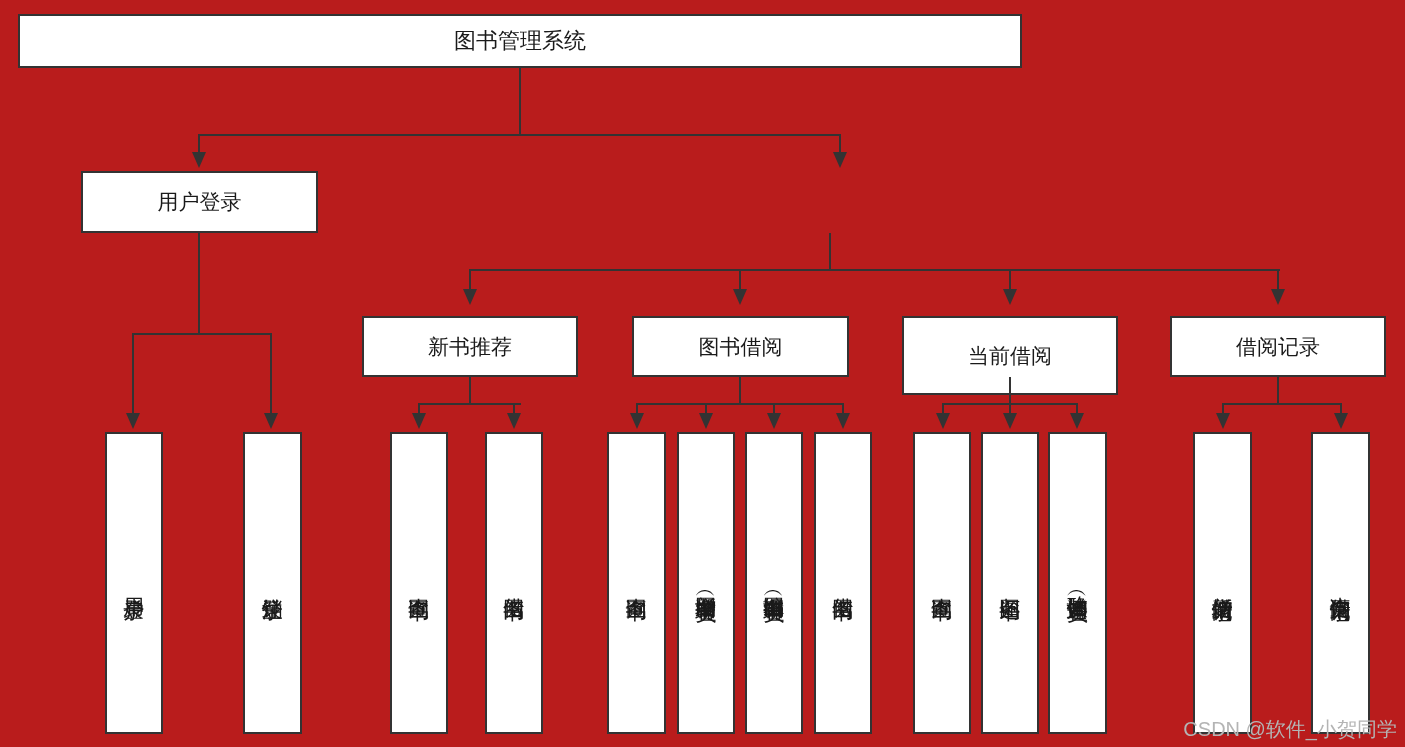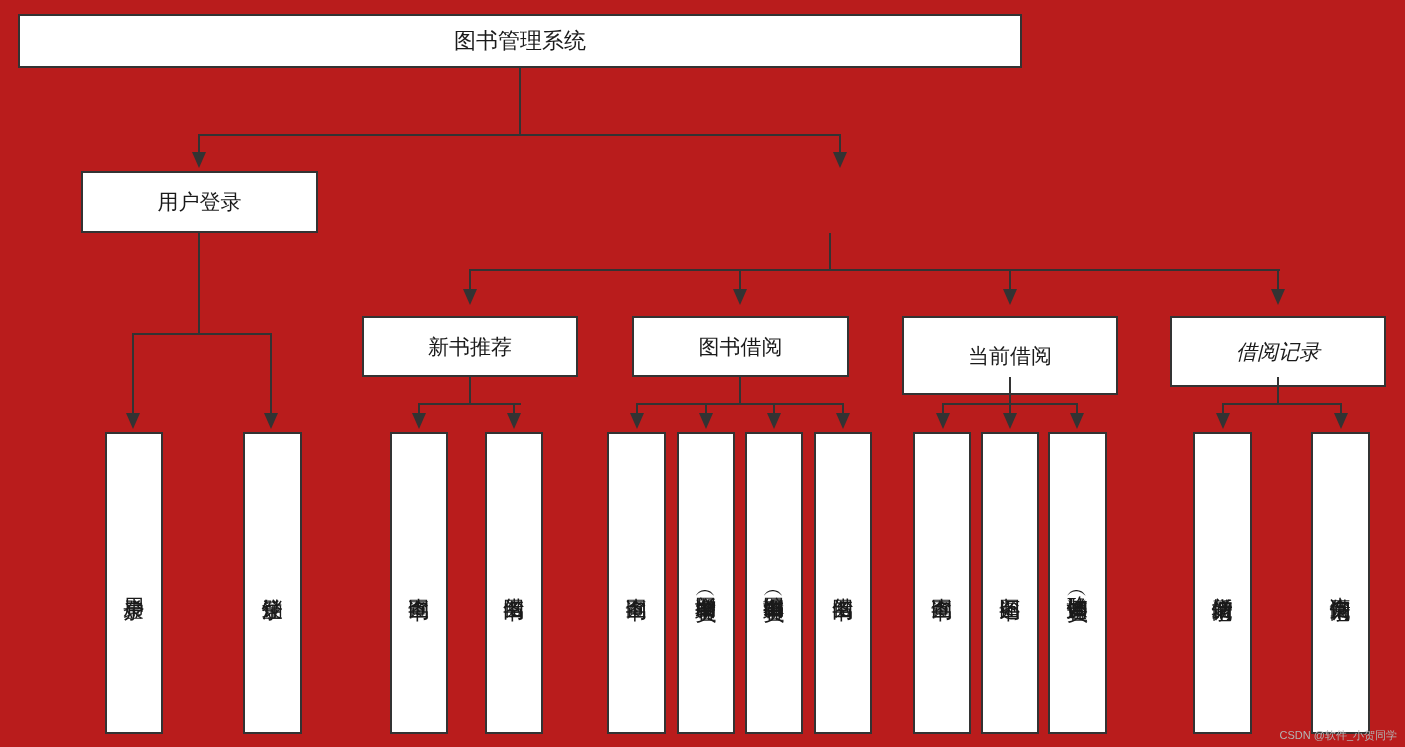--- a/index.html
+++ b/index.html
@@ -65,21 +65,21 @@
     width:0;height:0;
     border-left:7px solid transparent;
     border-right:7px solid transparent;
     border-top:16px solid #333333;
   }
   
   #watermark{
     position:absolute;
     right:8px;
     bottom:4px;
-    font-size:11px;
+    font-size:20px;
     color:#b4b4b4;
     white-space:nowrap;
     pointer-events:none;
   }
 </style>
 </head>
 <body>
 
 <div id="canvas">
 
@@ -119,21 +119,21 @@
 
   <div class="node lvl2" style="left:362px;top:316px;width:216px;height:61px;">
     <span>新书推荐</span>
   </div>
   <div class="node lvl2" style="left:632px;top:316px;width:217px;height:61px;">
     <span>图书借阅</span>
   </div>
   <div class="node lvl2" style="left:902px;top:316px;width:216px;height:79px;">
     <span>当前借阅</span>
   </div>
-  <div class="node lvl2" style="left:1170px;top:316px;width:216px;height:71px;font-style:italic;">
+  <div class="node lvl2" style="left:1170px;top:316px;width:216px;height:61px;">
     <span>借阅记录</span>
   </div>
 
   <div class="lineV" style="left:469px;top:377px;height:28px;"></div>
   <div class="lineH" style="left:418px;top:403px;width:103px;"></div>
   <div class="lineV" style="left:418px;top:403px;height:12px;"></div>
   <div class="arrow" style="left:412px;top:413px;"></div>
   <div class="lineV" style="left:513px;top:403px;height:12px;"></div>
   <div class="arrow" style="left:507px;top:413px;"></div>
 

